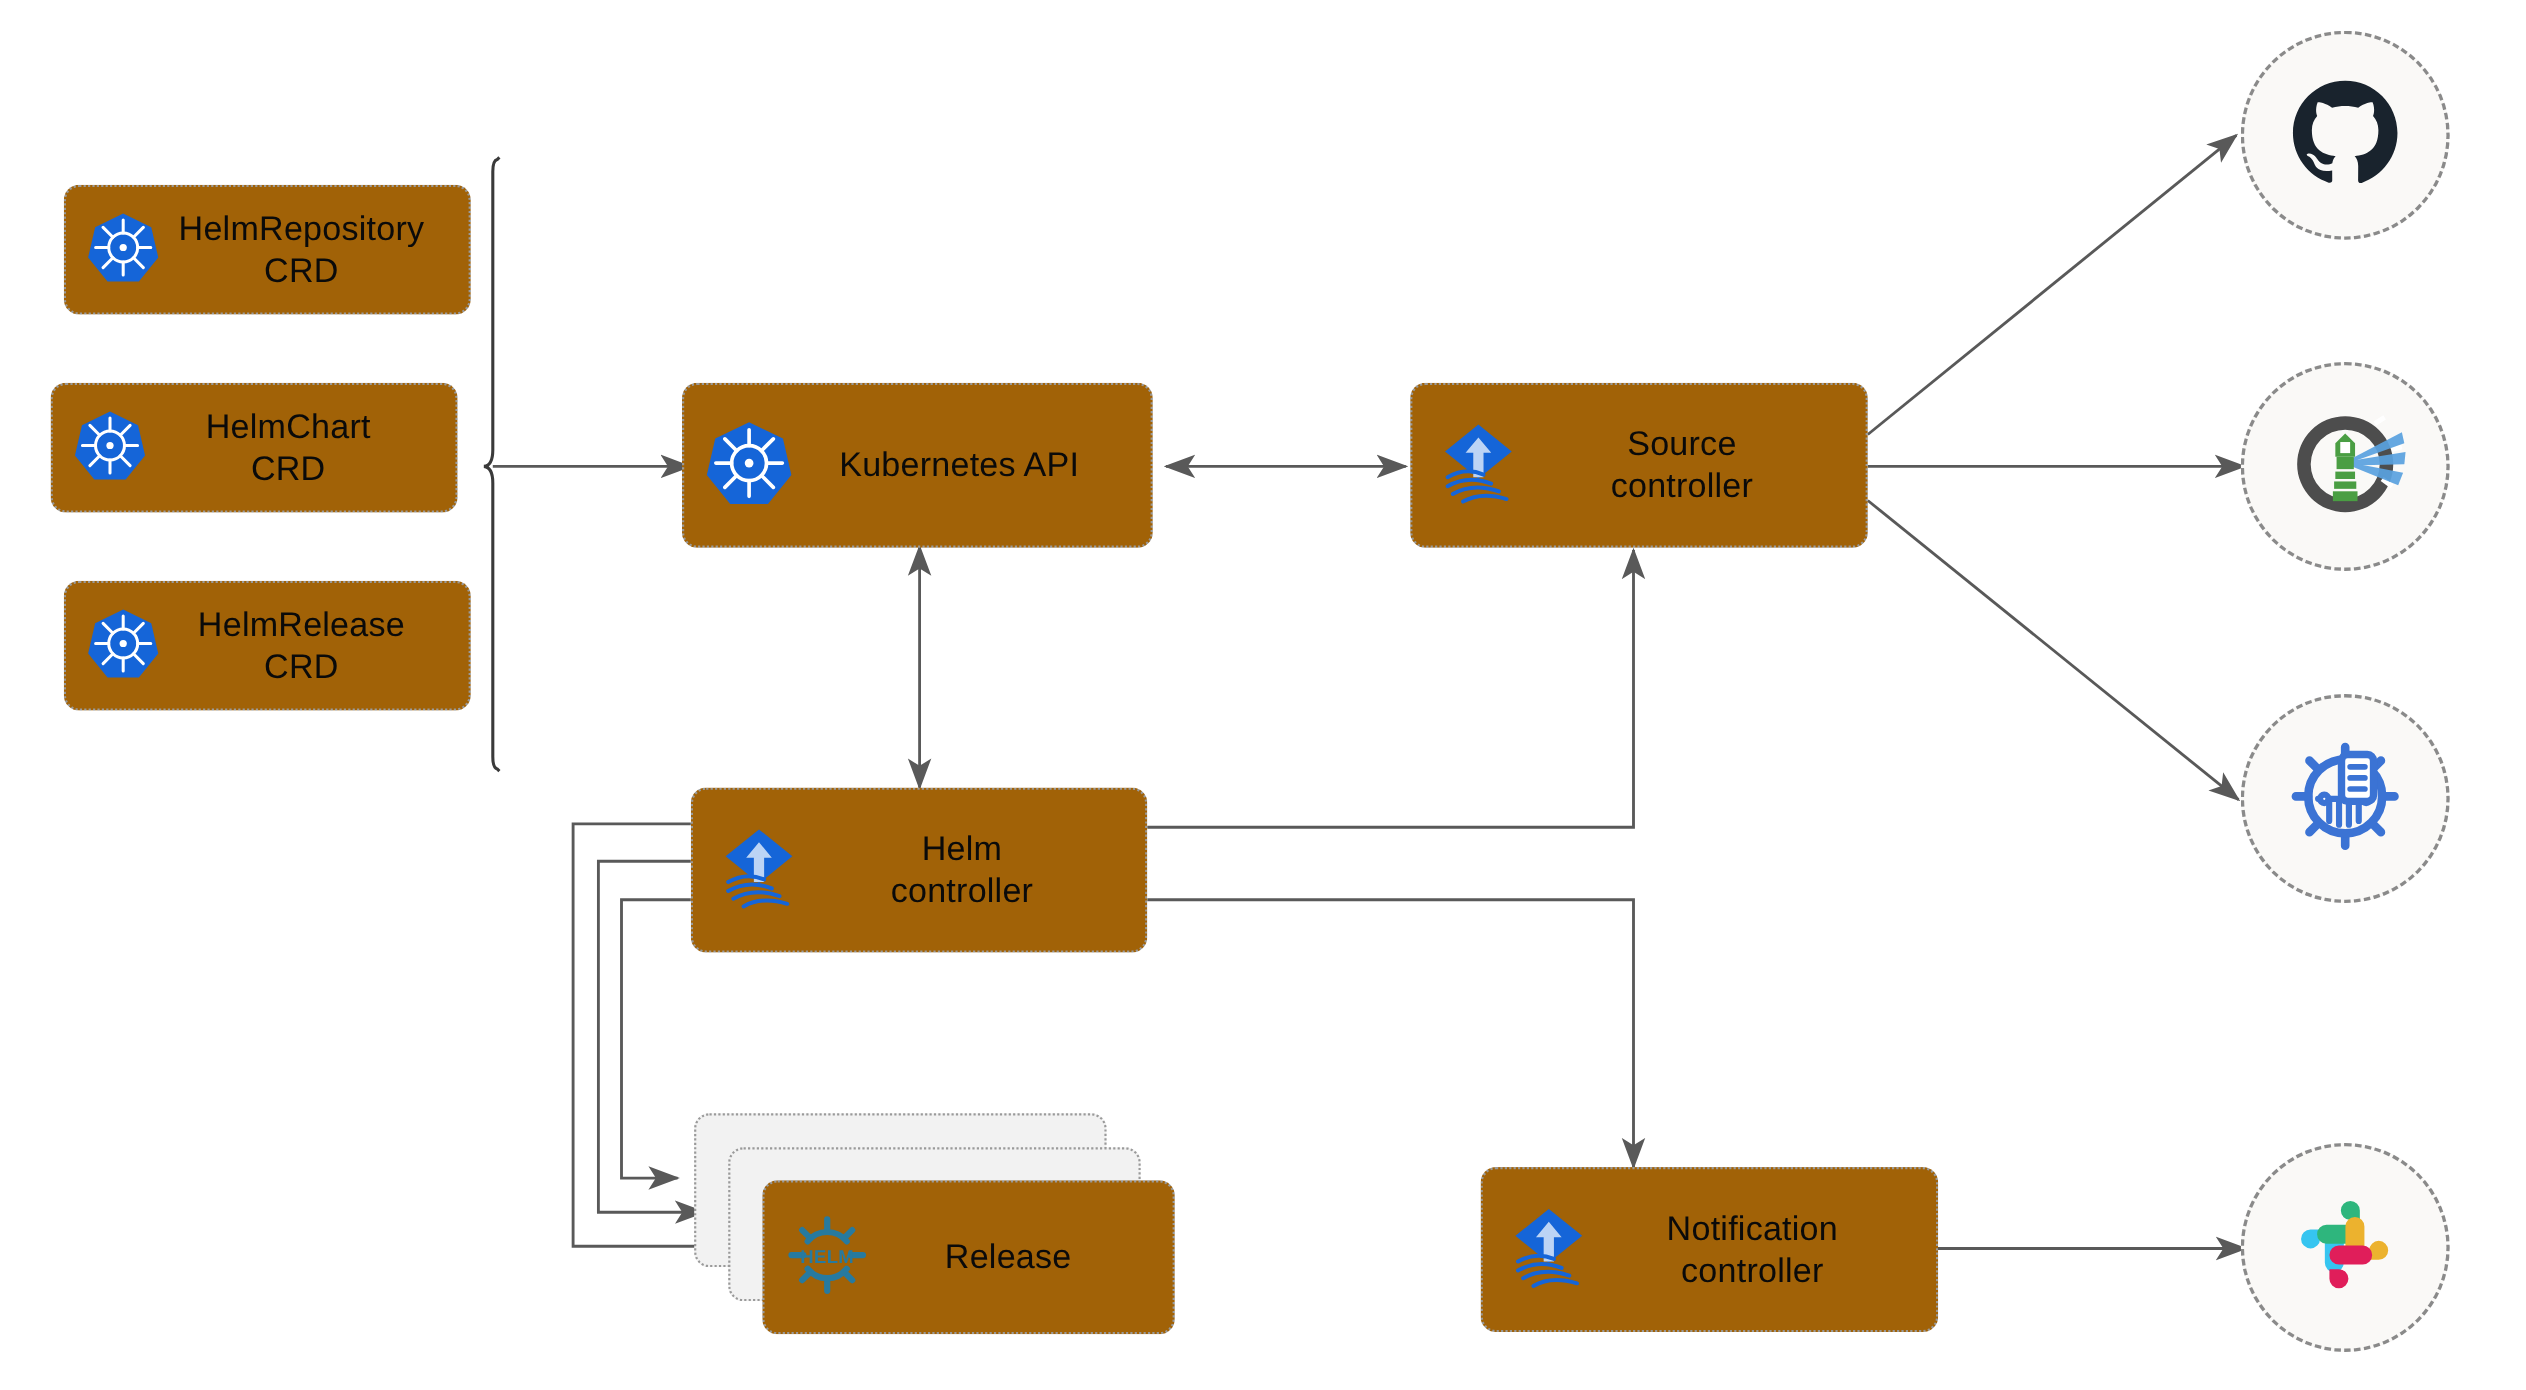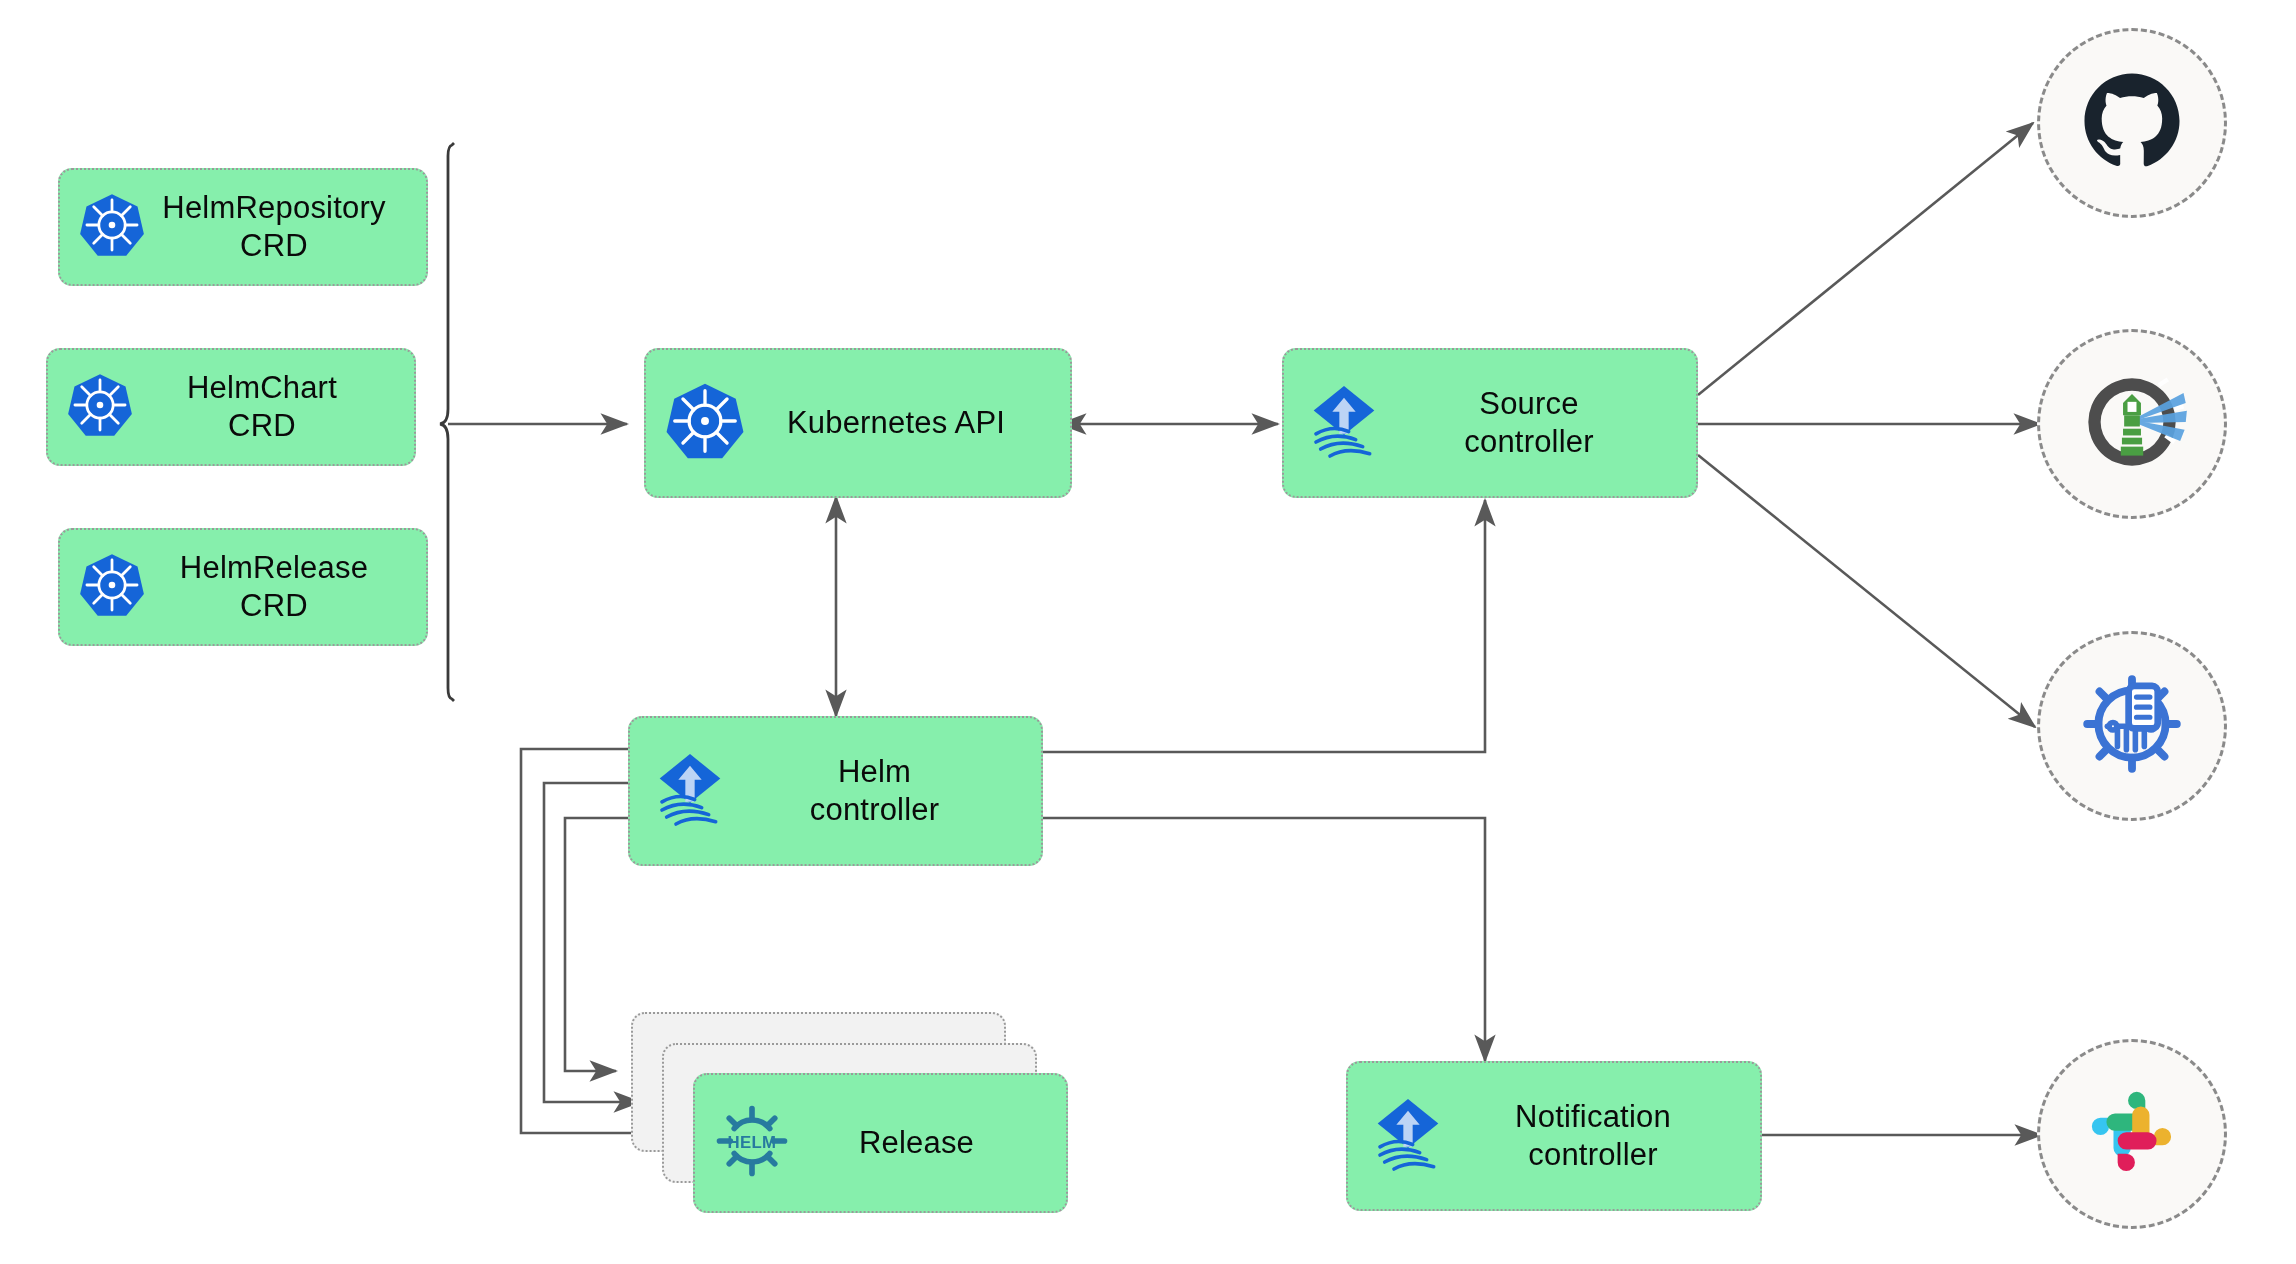--- a/index.html
+++ b/index.html
@@ -20,21 +20,21 @@
   #edges {
     position: absolute;
     left: 0; top: 0;
     width: 2296px;
     height: 1264px;
     pointer-events: none;
   }
   .node {
     position: absolute;
     box-sizing: border-box;
-    background: #86efac;
+    background: #a16207;
     border: 2px dotted #9a9a9a;
     border-radius: 14px;
     display: flex;
     align-items: center;
     justify-content: flex-start;
     padding: 0 18px;
   }
   .node .ico {
     flex: 0 0 auto;
     display: block;
@@ -154,21 +154,21 @@
           <path d="M32 19.6 V8.4 M32 44.4 V55.6 M19.6 32 H8.4 M44.4 32 H55.6
                    M23.2 23.2 L14.8 14.8 M40.8 40.8 L49.2 49.2
                    M40.8 23.2 L49.2 14.8 M23.2 40.8 L14.8 49.2"></path>
         </g>
       </svg>
     </span>
     <span class="label">HelmRelease
 CRD</span>
   </div>
 
-  <div class="node" style="left:644px; top:348px; width:428px; height:150px;justify-content:space-between;">
+  <div class="node" style="left:620px; top:348px; width:428px; height:150px;justify-content:space-between;">
     <span class="ico">
       <svg width="82" height="82" viewBox="0 0 64 64">
         <path d="M32 3 L56 14.6 L62 40.5 L45.4 61 H18.6 L2 40.5 L8 14.6 Z" fill="#1565d8"></path>
         <g fill="none" stroke="#ffffff" stroke-width="2.6" stroke-linecap="round">
           <circle cx="32" cy="32" r="12.4"></circle>
           <circle cx="32" cy="32" r="3.1" fill="#ffffff" stroke="none"></circle>
           <path d="M32 19.6 V8.4 M32 44.4 V55.6 M19.6 32 H8.4 M44.4 32 H55.6
                    M23.2 23.2 L14.8 14.8 M40.8 40.8 L49.2 49.2
                    M40.8 23.2 L49.2 14.8 M23.2 40.8 L14.8 49.2"></path>
         </g>

